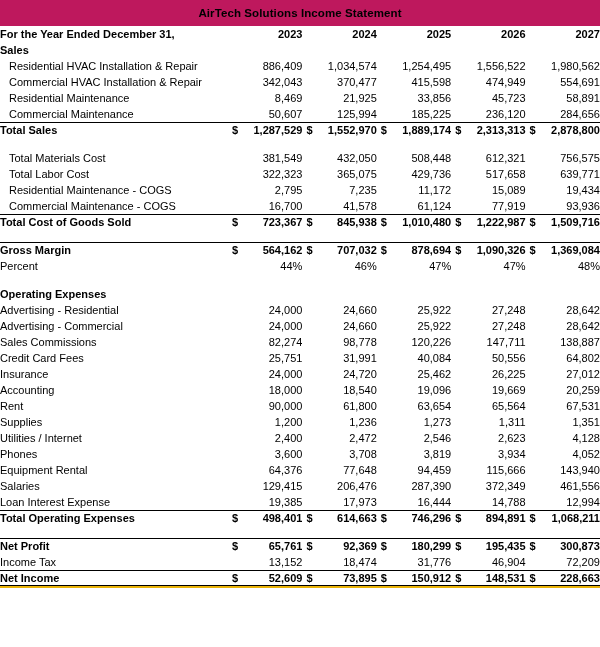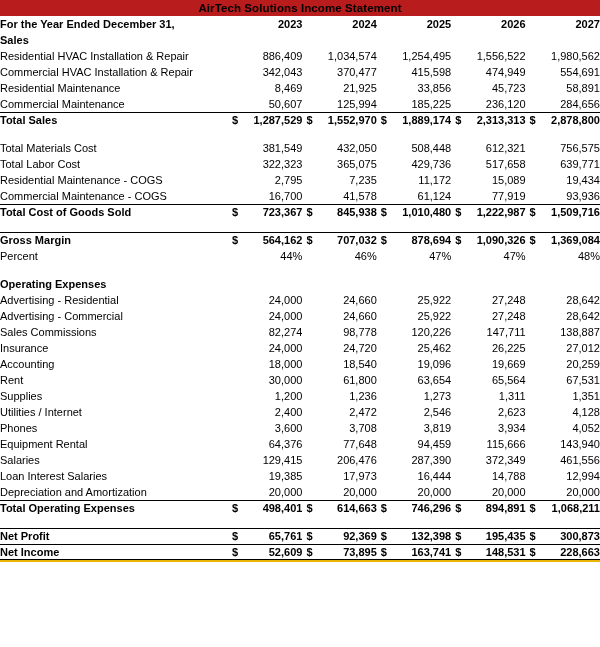--- a/index.html
+++ b/index.html
@@ -11,22 +11,22 @@
     width: 600px;
     height: 647px;
     font-family: "Liberation Sans", sans-serif;
     font-size: 11px;
     color: #000000;
     overflow: hidden;
   }
 
   
   #title-bar {
-    height: 16px;
-    background: #b91c1c;
+    height: 26px;
+    background: #be185d;
     display: flex;
     align-items: center;
     justify-content: center;
   }
   #title-bar .title-text {
     font-weight: bold;
     font-size: 11.5px;
     color: #000000;
     letter-spacing: 0.1px;
   }
@@ -44,21 +44,21 @@
     height: 16px;
     padding: 0;
     vertical-align: bottom;
     line-height: 15px;
     white-space: nowrap;
     overflow: hidden;
   }
 
   
   td.label { padding-left: 3px; text-align: left; }
-  td.label.indent { }
+  td.label.indent { padding-left: 9px; }
   td.bold, tr.bold td { font-weight: bold; }
 
   
   td.num {
     text-align: right;
     padding-right: 6px;
     position: relative;
   }
   td.num .cur {
     position: absolute;
@@ -255,38 +255,46 @@
       </tr>
       <tr>
         <td class="label">Sales Commissions</td>
         <td class="num">82,274</td>
         <td class="num">98,778</td>
         <td class="num">120,226</td>
         <td class="num">147,711</td>
         <td class="num">138,887</td>
       </tr>
       <tr>
+        <td class="label">Credit Card Fees</td>
+        <td class="num">25,751</td>
+        <td class="num">31,991</td>
+        <td class="num">40,084</td>
+        <td class="num">50,556</td>
+        <td class="num">64,802</td>
+      </tr>
+      <tr>
         <td class="label">Insurance</td>
         <td class="num">24,000</td>
         <td class="num">24,720</td>
         <td class="num">25,462</td>
         <td class="num">26,225</td>
         <td class="num">27,012</td>
       </tr>
       <tr>
         <td class="label">Accounting</td>
         <td class="num">18,000</td>
         <td class="num">18,540</td>
         <td class="num">19,096</td>
         <td class="num">19,669</td>
         <td class="num">20,259</td>
       </tr>
       <tr>
         <td class="label">Rent</td>
-        <td class="num">30,000</td>
+        <td class="num">90,000</td>
         <td class="num">61,800</td>
         <td class="num">63,654</td>
         <td class="num">65,564</td>
         <td class="num">67,531</td>
       </tr>
       <tr>
         <td class="label">Supplies</td>
         <td class="num">1,200</td>
         <td class="num">1,236</td>
         <td class="num">1,273</td>
@@ -319,34 +327,26 @@
       </tr>
       <tr>
         <td class="label">Salaries</td>
         <td class="num">129,415</td>
         <td class="num">206,476</td>
         <td class="num">287,390</td>
         <td class="num">372,349</td>
         <td class="num">461,556</td>
       </tr>
       <tr>
-        <td class="label">Loan Interest Salaries</td>
+        <td class="label">Loan Interest Expense</td>
         <td class="num">19,385</td>
         <td class="num">17,973</td>
         <td class="num">16,444</td>
         <td class="num">14,788</td>
         <td class="num">12,994</td>
-      </tr>
-      <tr>
-        <td class="label">Depreciation and Amortization</td>
-        <td class="num">20,000</td>
-        <td class="num">20,000</td>
-        <td class="num">20,000</td>
-        <td class="num">20,000</td>
-        <td class="num">20,000</td>
       </tr>
       <tr>
         <td class="label bold rule-top">Total Operating Expenses</td>
         <td class="num bold rule-top"><span class="cur">$</span><span>498,401</span></td>
         <td class="num bold rule-top"><span class="cur">$</span><span>614,663</span></td>
         <td class="num bold rule-top"><span class="cur">$</span><span>746,296</span></td>
         <td class="num bold rule-top"><span class="cur">$</span><span>894,891</span></td>
         <td class="num bold rule-top"><span class="cur">$</span><span>1,068,211</span></td>
       </tr>
       <tr class="spacer">
@@ -354,29 +354,37 @@
         <td></td>
         <td></td>
         <td></td>
         <td></td>
         <td></td>
       </tr>
       <tr>
         <td class="label bold rule-top">Net Profit</td>
         <td class="num bold rule-top"><span class="cur">$</span><span>65,761</span></td>
         <td class="num bold rule-top"><span class="cur">$</span><span>92,369</span></td>
-        <td class="num bold rule-top"><span class="cur">$</span><span>132,398</span></td>
+        <td class="num bold rule-top"><span class="cur">$</span><span>180,299</span></td>
         <td class="num bold rule-top"><span class="cur">$</span><span>195,435</span></td>
         <td class="num bold rule-top"><span class="cur">$</span><span>300,873</span></td>
+      </tr>
+      <tr>
+        <td class="label">Income Tax</td>
+        <td class="num">13,152</td>
+        <td class="num">18,474</td>
+        <td class="num">31,776</td>
+        <td class="num">46,904</td>
+        <td class="num">72,209</td>
       </tr>
       <tr>
         <td class="label bold rule-top rule-dbl-bottom">Net Income</td>
         <td class="num bold rule-top rule-dbl-bottom"><span class="cur">$</span><span>52,609</span></td>
         <td class="num bold rule-top rule-dbl-bottom"><span class="cur">$</span><span>73,895</span></td>
-        <td class="num bold rule-top rule-dbl-bottom"><span class="cur">$</span><span>163,741</span></td>
+        <td class="num bold rule-top rule-dbl-bottom"><span class="cur">$</span><span>150,912</span></td>
         <td class="num bold rule-top rule-dbl-bottom"><span class="cur">$</span><span>148,531</span></td>
         <td class="num bold rule-top rule-dbl-bottom"><span class="cur">$</span><span>228,663</span></td>
       </tr>
       <tr class="spacer">
         <td></td>
         <td></td>
         <td></td>
         <td></td>
         <td></td>
         <td></td>

